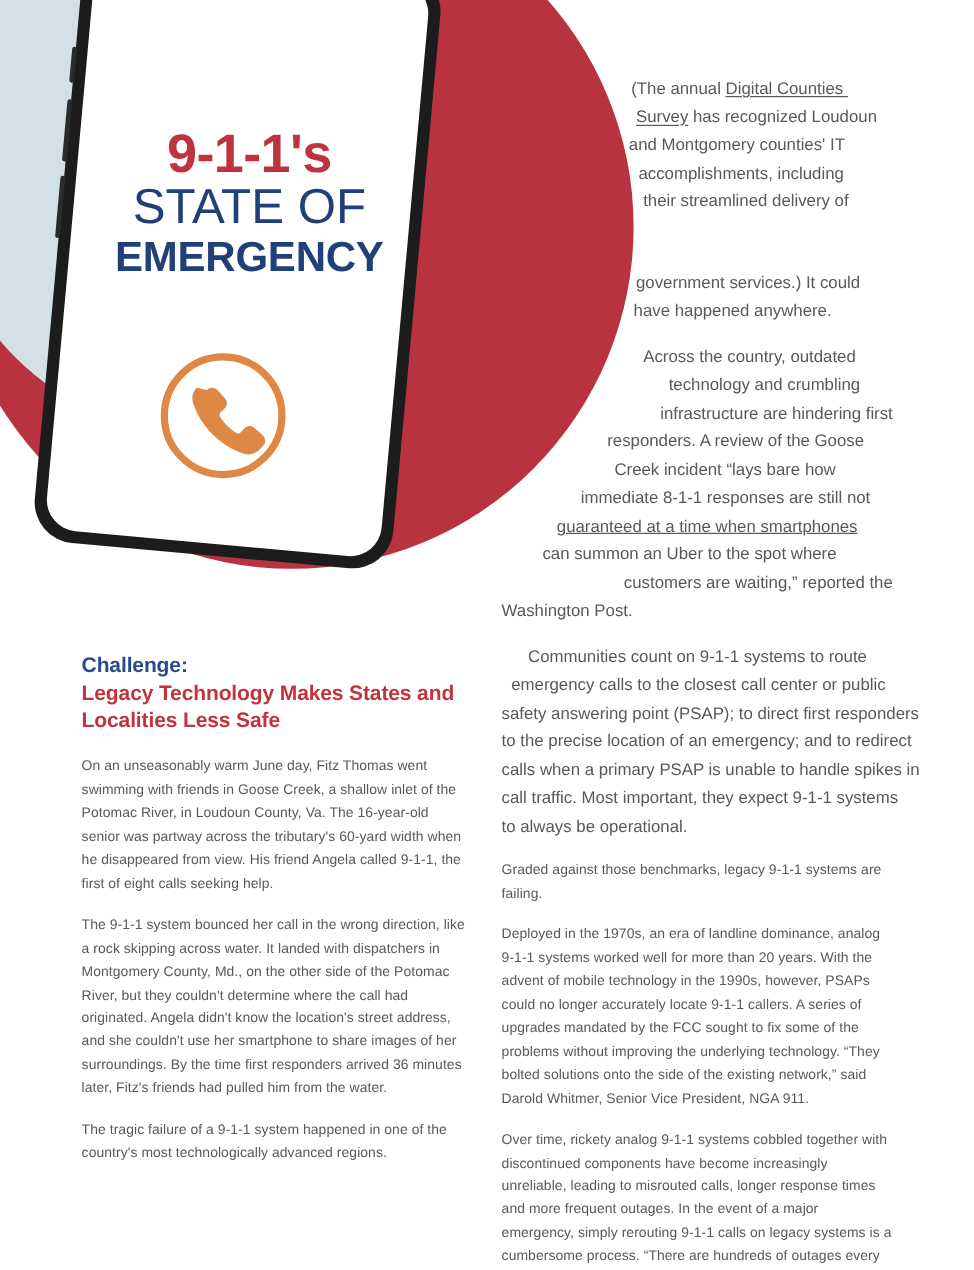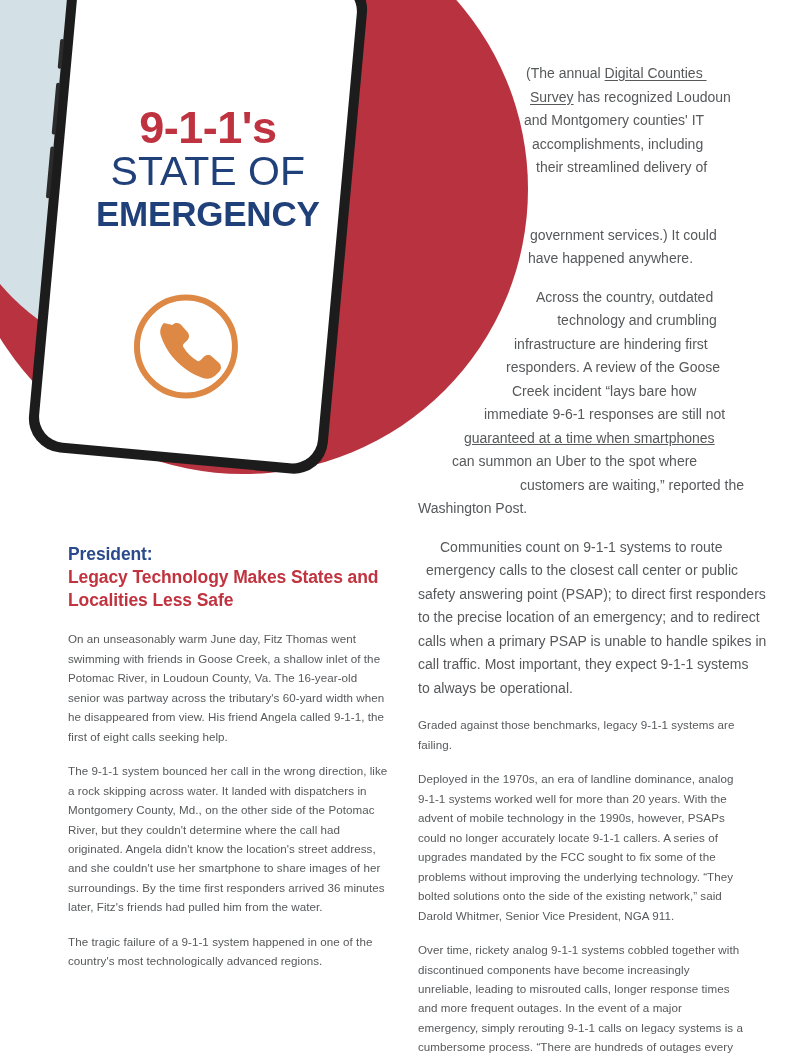--- a/index.html
+++ b/index.html
@@ -222,21 +222,21 @@
         <svg viewBox="0 0 110 110" width="110" height="110" aria-hidden="true">
           <circle cx="55" cy="55" r="49" fill="none" stroke="#dd8844" stroke-width="6"></circle>
           <path d="M41.5 33.5c2.6-2.6 6.6-2.4 9 .3l6.2 7c2 2.3 1.9 5.8-.3 7.9l-3.6 3.5c-.9.9-1.1 2.3-.4 3.4 1.6 2.7 3.6 5.3 6 7.7 2.4 2.4 5 4.4 7.7 6 1.1.7 2.5.5 3.4-.4l3.5-3.6c2.1-2.2 5.6-2.3 7.9-.3l7 6.2c2.7 2.4 2.9 6.4.3 9l-3.3 3.3c-3.4 3.4-8.4 4.6-13 3-10.1-3.4-18.7-9-25.8-16.1-7.1-7.1-12.7-15.7-16.1-25.8-1.6-4.6-.4-9.6 3-13z" fill="#dd8844"></path>
         </svg>
       </div>
     </div>
   </div>
 </div>
 
 <div class="col-left">
-  <h2 class="kicker">President:</h2>
+  <h2 class="kicker">Challenge:</h2>
   <h2 class="headline">Legacy Technology Makes States and Localities Less Safe</h2>
   <p class="body">On an unseasonably warm June day, Fitz Thomas went swimming with friends in Goose Creek, a shallow inlet of the Potomac River, in Loudoun County, Va. The 16-year-old senior was partway across the tributary's 60-yard width when he disappeared from view. His friend Angela called 9-1-1, the first of eight calls seeking help.</p>
   <p class="body">The 9-1-1 system bounced her call in the wrong direction, like a rock skipping across water. It landed with dispatchers in Montgomery County, Md., on the other side of the Potomac River, but they couldn't determine where the call had originated. Angela didn't know the location's street address, and she couldn't use her smartphone to share images of her surroundings. By the time first responders arrived 36 minutes later, Fitz's friends had pulled him from the water.</p>
   <p class="body">The tragic failure of a 9-1-1 system happened in one of the country's most technologically advanced regions.</p>
 </div>
 
 <div class="col-right">
 
   <div class="wrap-para p1">
     <span class="wrap-line" style="padding-left: 20px;">(The annual <a class="inline-link" href="#">Digital Counties&nbsp;</a></span>
@@ -244,24 +244,24 @@
     <span class="wrap-line" style="padding-left: 18px;">and Montgomery counties' IT</span>
     <span class="wrap-line" style="padding-left: 26px;">accomplishments, including</span>
     <span class="wrap-line" style="padding-left: 30px;">their streamlined delivery of</span>
     <span class="wrap-line" style="padding-left: 24px; margin-top: 44px;">government services.) It could</span>
     <span class="wrap-line" style="padding-left: 22px;">have happened anywhere.</span>
   </div>
 
   <div class="wrap-para p2">
     <span class="wrap-line" style="text-align: left; padding-left: 118px;">Across the country, outdated</span>
     <span class="wrap-line" style="text-align: center; padding-left: 112px;">technology and crumbling</span>
-    <span class="wrap-line" style="text-align: left; padding-left: 96px;">infrastructure are hindering first</span>
+    <span class="wrap-line" style="text-align: right; padding-left: 96px;">infrastructure are hindering first</span>
     <span class="wrap-line" style="text-align: left; padding-left: 88px;">responders. A review of the Goose</span>
     <span class="wrap-line" style="text-align: left; padding-left: 94px;">Creek incident “lays bare how</span>
-    <span class="wrap-line" style="text-align: left; padding-left: 66px;">immediate 9-6-1 responses are still not</span>
+    <span class="wrap-line" style="text-align: left; padding-left: 66px;">immediate 8-1-1 responses are still not</span>
     <span class="wrap-line" style="text-align: left; padding-left: 46px; text-decoration: underline;">guaranteed at a time when smartphones</span>
     <span class="wrap-line" style="text-align: left; padding-left: 34px;">can summon an Uber to the spot where</span>
     <span class="wrap-line" style="text-align: right; padding-left: 30px;">customers are waiting,” reported the</span>
     <span class="wrap-line" style="text-align: left; padding-left: 0px;">Washington Post.</span>
   </div>
 
   <div class="wrap-para p3">
     <span class="wrap-line" style="text-align: left; padding-left: 22px;">    Communities count on 9-1-1 systems to route</span>
     <span class="wrap-line" style="text-align: left; padding-left: 8px;"> emergency calls to the closest call center or public</span>
     <span class="wrap-line" style="text-align: left; padding-left: 0px;">safety answering point (PSAP); to direct first responders</span>

